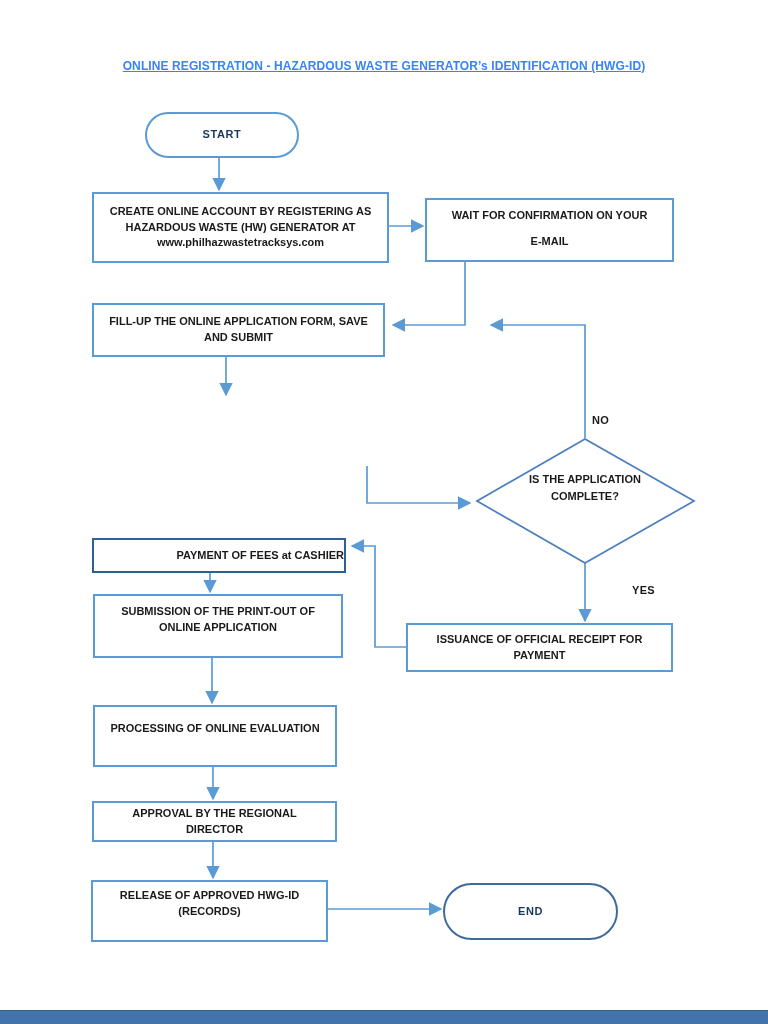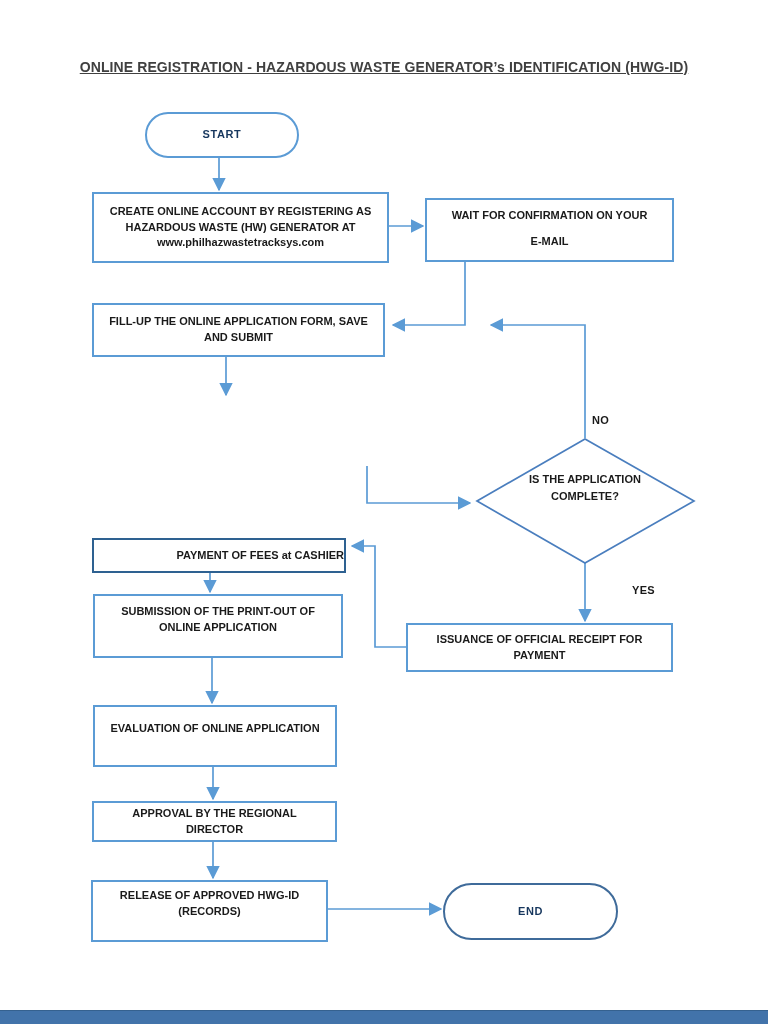--- a/index.html
+++ b/index.html
@@ -4,22 +4,22 @@
 <style>
   html,body { margin:0; padding:0; background:#ffffff; }
   #page {
     position:relative; width:768px; height:1024px; margin:0 auto;
     background:#ffffff; overflow:hidden;
     font-family:"Liberation Sans", sans-serif;
     -webkit-font-smoothing:antialiased;
   }
   .title {
     position:absolute; top:59px; left:0; right:0;
-    text-align:center; font-size:14px; font-weight:bold;
-    text-decoration:underline; color:#404040; letter-spacing:0.1px;
+    text-align:center; font-size:12px; font-weight:bold;
+    text-decoration:underline; color:#3b82f6; letter-spacing:0.1px;
   }
   svg.connectors { position:absolute; left:0; top:0; }
   .node {
     position:absolute; box-sizing:border-box; background:#ffffff;
     border:2px solid #5B9BD5;
     display:flex; flex-direction:column; align-items:center; justify-content:center;
     text-align:center; font-weight:bold; font-size:11px; line-height:1.45;
     color:#1a1a1a;
   }
   .node span { display:block; width:100%; }
@@ -119,21 +119,21 @@
     <span>SUBMISSION OF THE PRINT-OUT OF</span>
     <span>ONLINE APPLICATION</span>
   </div>
 
   <div class="node" id="n-issue">
     <span>ISSUANCE OF OFFICIAL RECEIPT FOR</span>
     <span>PAYMENT</span>
   </div>
 
   <div class="node" id="n-process">
-    <span>EVALUATION OF ONLINE APPLICATION</span>
+    <span>PROCESSING OF ONLINE EVALUATION</span>
   </div>
 
   <div class="node" id="n-approve">
     <span>APPROVAL BY THE REGIONAL</span>
     <span>DIRECTOR</span>
   </div>
 
   <div class="node" id="n-release">
     <span>RELEASE OF APPROVED HWG-ID</span>
     <span>(RECORDS)</span>

